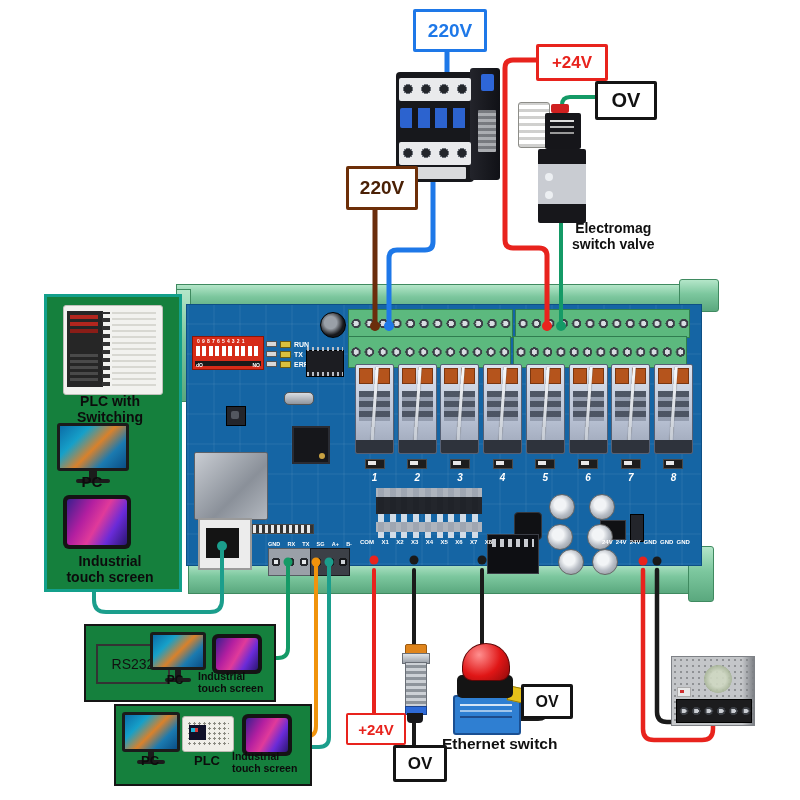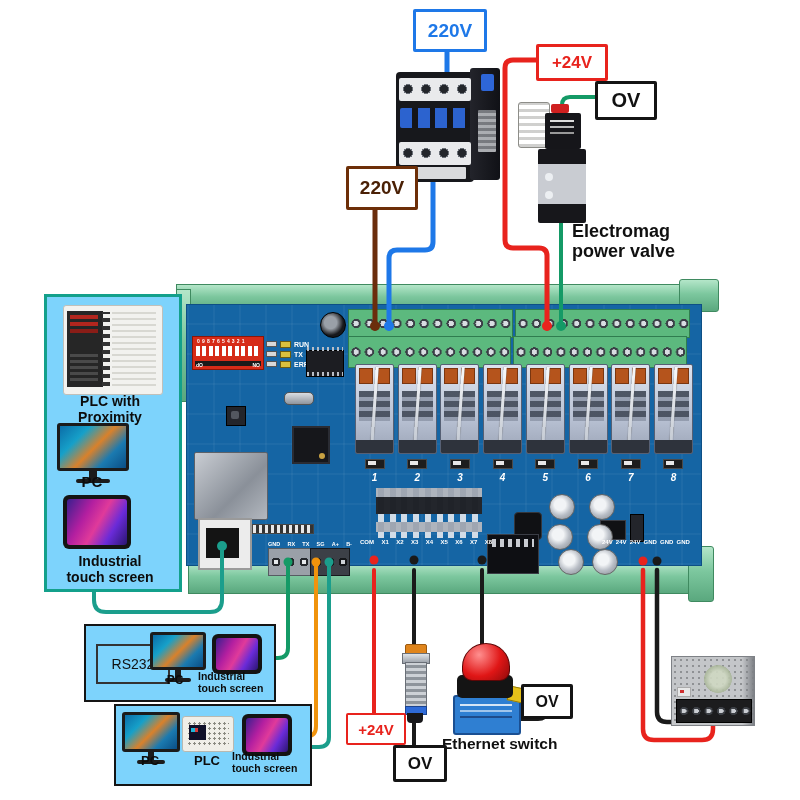--- a/index.html
+++ b/index.html
@@ -17,21 +17,21 @@
   .lb-blue {left:413px;top:9px;  width:68px;height:37px;border:3px solid #1e78e8;color:#1e78e8;font-size:19px;}
   .lb-24t  {left:536px;top:44px; width:66px;height:31px;border:3px solid #e8231d;color:#e8231d;font-size:17px;}
   .lb-ovv  {left:595px;top:81px; width:56px;height:33px;border:3px solid #141414;color:#111;font-size:20px;}
   .lb-220l {left:346px;top:166px;width:66px;height:38px;border:3px solid #6d2f08;color:#4a2005;font-size:19px;}
   .lb-24b  {left:346px;top:713px;width:56px;height:28px;border:2px solid #e8231d;color:#e8231d;font-size:15px;}
   .lb-ovs  {left:393px;top:745px;width:48px;height:31px;border:3px solid #141414;color:#111;font-size:17px;}
   .lb-ovb  {left:521px;top:684px;width:46px;height:29px;border:3px solid #141414;color:#111;font-size:16px;}
 
   
   .caption{position:absolute;z-index:9;font-weight:bold;color:#101010;line-height:1.12;}
-  .cap-valve{left:572px;top:221px;font-size:18px;}
+  .cap-valve{left:572px;top:221px;font-size:14px;text-align:center;}
   .cap-prox {left:442px;top:735px;font-size:15.5px;}
   .cap-psu  {left:666px;top:617px;font-size:15.5px;}
 
   
   .contactor{left:396px;top:66px;width:104px;height:116px;z-index:6;}
   .ct-body{position:absolute;left:0;top:6px;width:78px;height:110px;background:#17181c;border-radius:4px;}
   .ct-side{position:absolute;right:0;top:2px;width:30px;height:112px;background:linear-gradient(90deg,#23242b,#101116);border-radius:3px;}
   .ct-tab{position:absolute;right:6px;top:8px;width:13px;height:17px;background:#2e66d8;border-radius:2px;}
   .ct-lbl{position:absolute;right:4px;top:44px;width:18px;height:42px;background:repeating-linear-gradient(0deg,#cfd2d6 0 3px,#8f9297 3px 6px);opacity:.8;border-radius:1px;}
   .ct-strip{position:absolute;left:3px;width:72px;height:23px;background:#e9eaec;border-radius:2px;
@@ -145,21 +145,21 @@
   .jumper::after{content:"";position:absolute;left:2px;top:1px;width:8px;height:4px;background:#e8e8e8;}
   .chnum{margin-top:3px;color:#fff;font-size:10px;font-weight:bold;font-style:italic;}
 
   
   .opto{left:376px;top:488px;width:106px;height:50px;z-index:3;
         background-image:repeating-linear-gradient(90deg,transparent 0 2px,rgba(230,233,238,.9) 2px 8px,transparent 8px 11.7px),
                          linear-gradient(180deg,#aeb4bd 0 9px,#23262c 9px 26px,transparent 26px 34px,#aeb4bd 34px 44px,transparent 44px);
         background-blend-mode:multiply;}
 
   
-  .panel{position:absolute;background:#7dd3fc;z-index:6;}
+  .panel{position:absolute;background:#15803d;z-index:6;}
   .left-box{left:44px;top:294px;width:132px;height:292px;border:3px solid #13a08b;}
   .blk-cap{position:absolute;font-weight:bold;color:#0c0c0c;text-align:center;line-height:1.15;}
   .plc-big{position:absolute;left:16px;top:8px;width:98px;height:88px;background:#f2f2ef;border:1px solid #c0c0ba;border-radius:3px;}
   .plc-big .mod{position:absolute;left:3px;top:5px;width:36px;height:76px;background:#262626;}
   .plc-big .mod::before{content:"";position:absolute;left:3px;top:4px;width:28px;height:4px;background:#b3261e;
         box-shadow:0 7px 0 #b3261e,0 14px 0 #8a1d17;}
   .plc-big .mod::after{content:"";position:absolute;left:3px;bottom:6px;width:28px;height:28px;
         background:repeating-linear-gradient(0deg,#4a4a4a 0 3px,transparent 3px 6px);}
   .plc-big .vents{position:absolute;right:6px;top:6px;width:44px;height:74px;
         background:repeating-linear-gradient(0deg,#d8d8d2 0 2px,transparent 2px 6px);}
@@ -465,32 +465,32 @@
   </div>
 
   <div class="abs valve">
     <div class="vv-fit"></div>
     <div class="vv-red"></div>
     <div class="vv-coil"></div>
     <div class="vv-body"></div>
   </div>
   <div class="caption cap-valve">
     <div>Electromag</div>
-    <div>power valve</div>
+    <div>switch valve</div>
   </div>
 
   <div class="panel left-box">
     <div class="plc-big">
       <div class="mod"></div>
       <div class="vents"></div>
       <div class="tstrip"></div>
     </div>
     <div class="blk-cap" style="left:0;top:96px;width:126px;font-size:14px;">
       <div>PLC with</div>
-      <div>Proximity</div>
+      <div>Switching</div>
     </div>
     <div class="monitor" style="left:10px;top:126px;width:66px;height:42px;">
       <div class="scr"></div>
         <div class="stand"></div>
         <div class="base"></div>
     </div>
     <div class="blk-cap" style="left:18px;top:176px;width:54px;font-size:15px;">PC</div>
     <div class="tablet" style="left:16px;top:198px;width:60px;height:46px;">
       <div class="scr"></div>
     </div>

